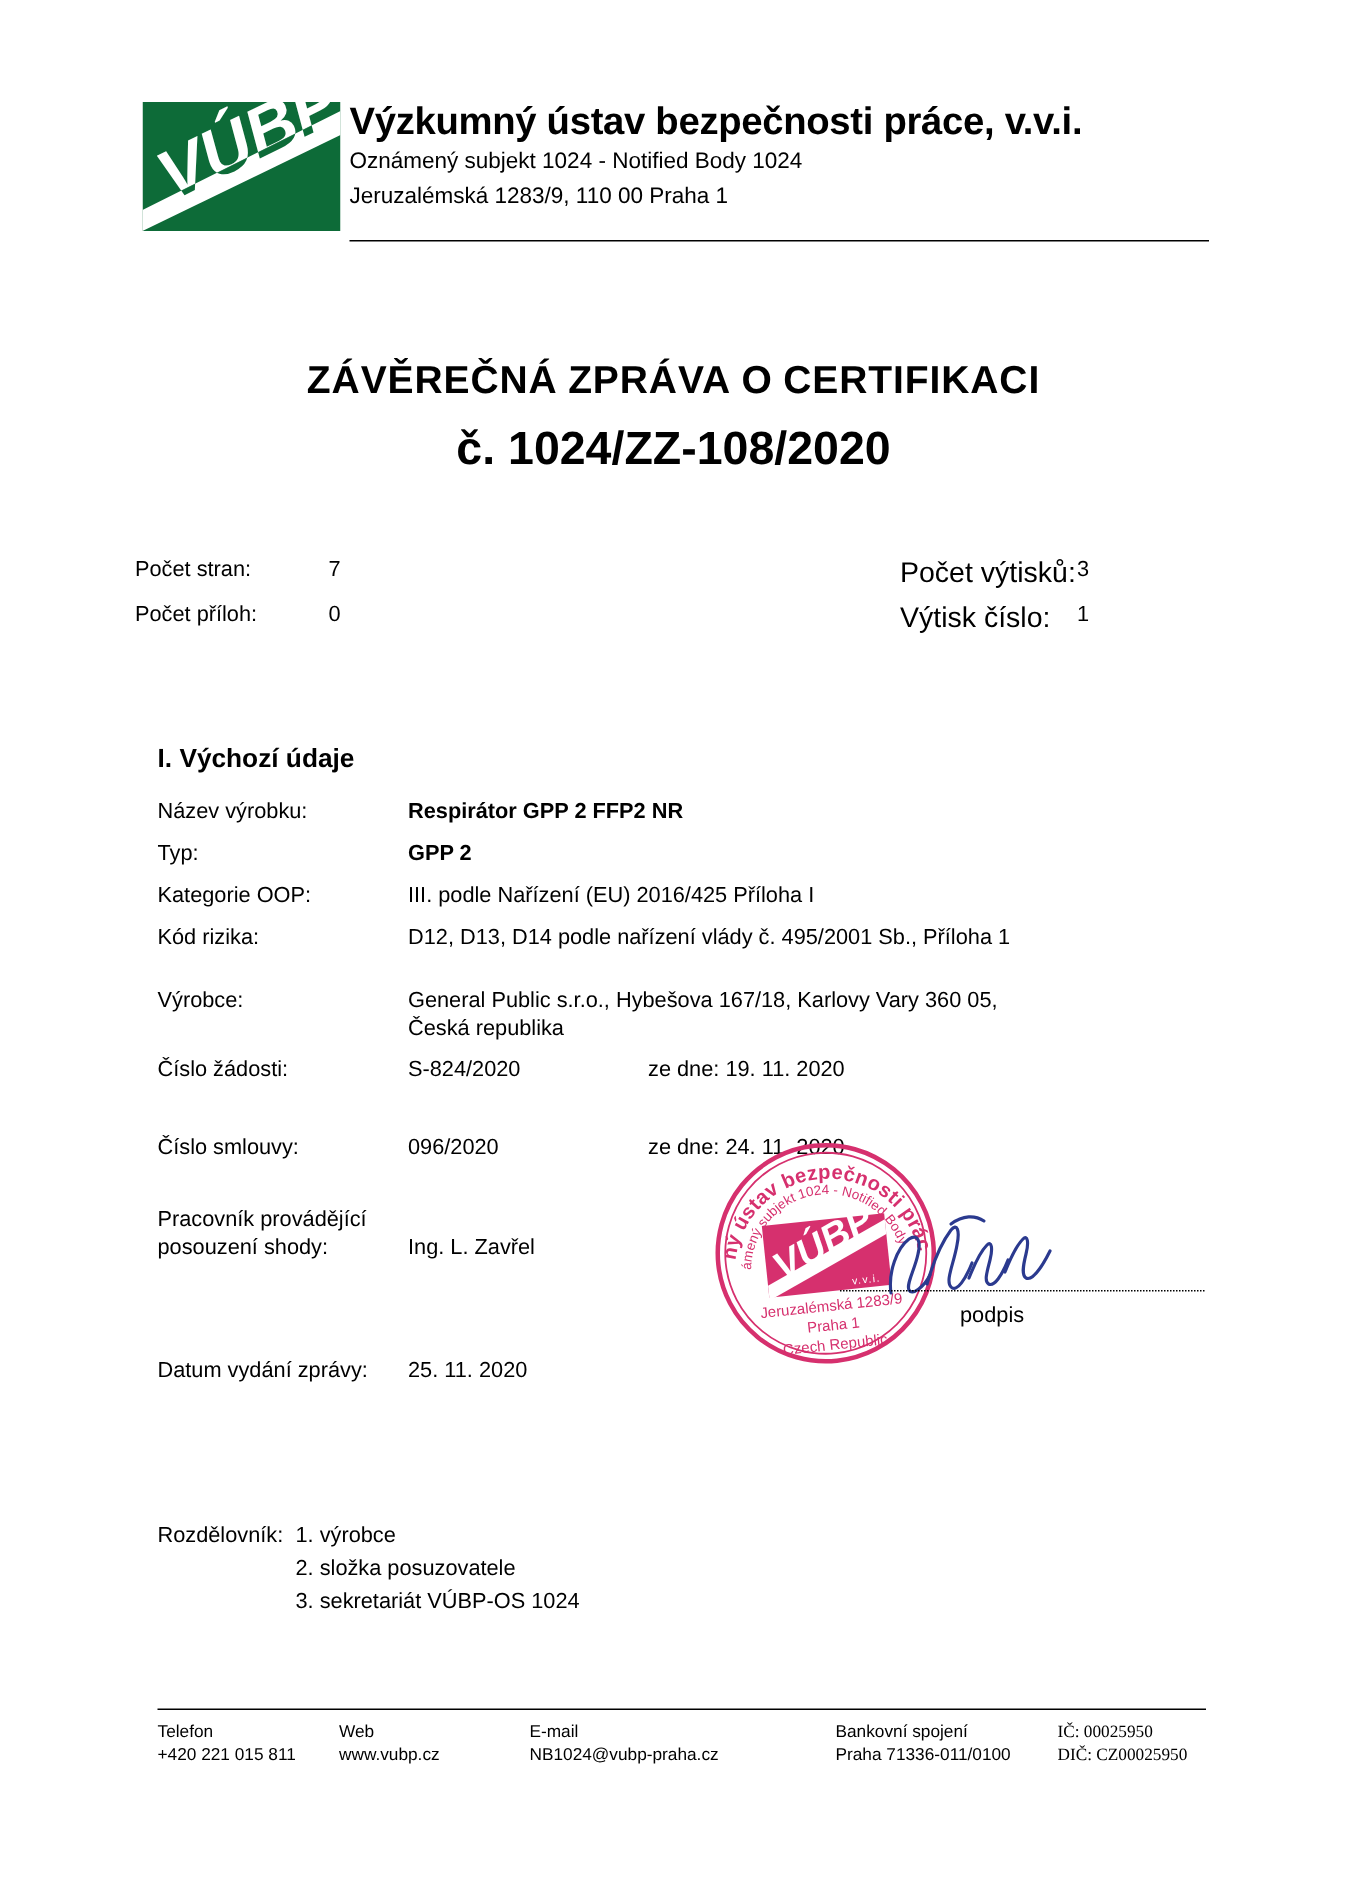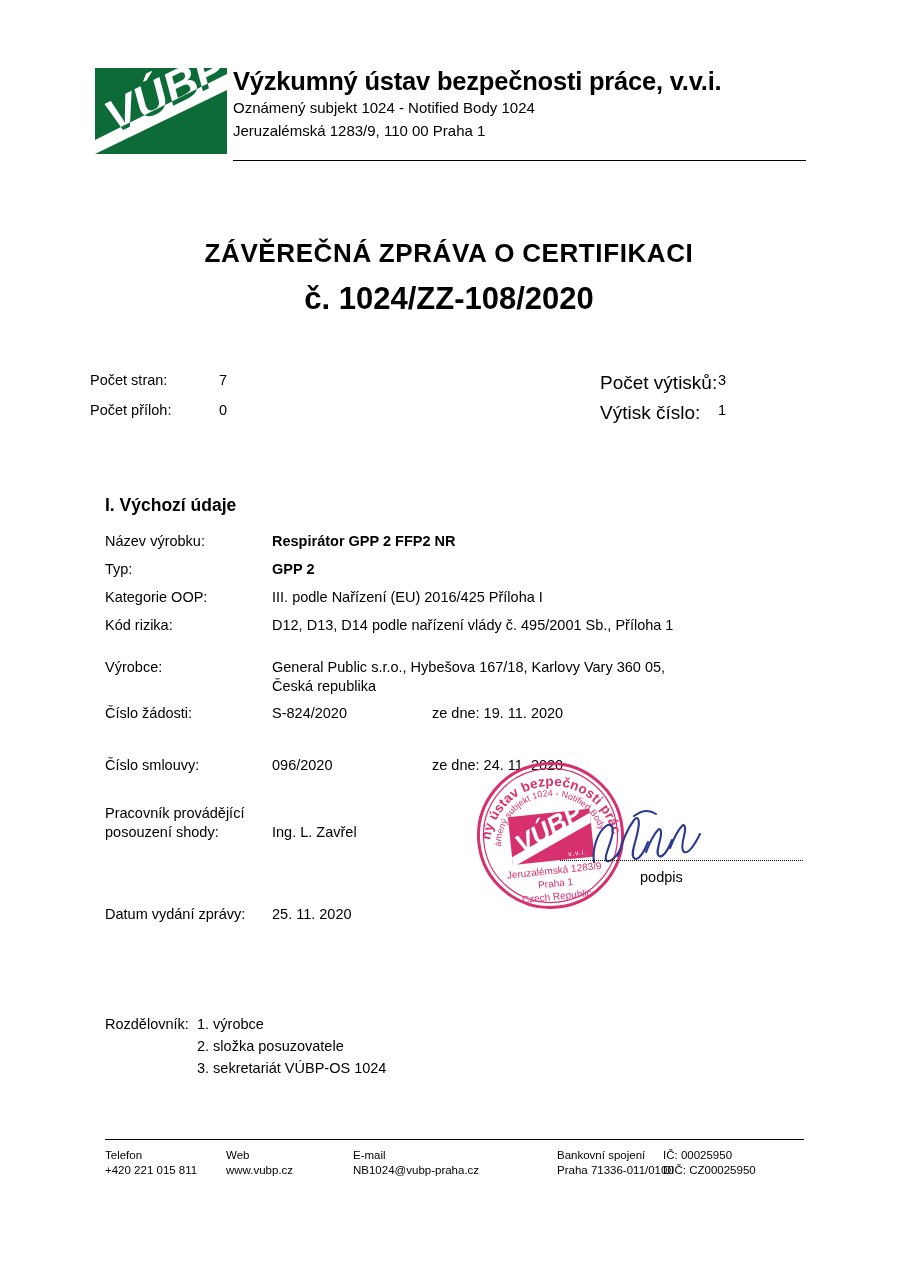--- a/index.html
+++ b/index.html
@@ -189,21 +189,21 @@
     width: 700px;
     height: 40px;
     font-size: 11.5px;
     line-height: 15px;
   }
   .footer .col { position: absolute; top: 0; white-space: nowrap; }
   .footer .c0 { left: 0px; }
   .footer .c1 { left: 121px; }
   .footer .c2 { left: 248px; }
   .footer .c3 { left: 432px; margin-left: 20px; }
-  .footer .c4 { left: 558px; }
+  .footer .c4 { left: 600px; font-family: Liberation Serif, serif; }
   .footer .ft-head { display: block; }
   .footer .ft-val { display: block; }
 </style>
 </head>
 <body>
 
 <div class="page">
 
   <div class="header">
 

